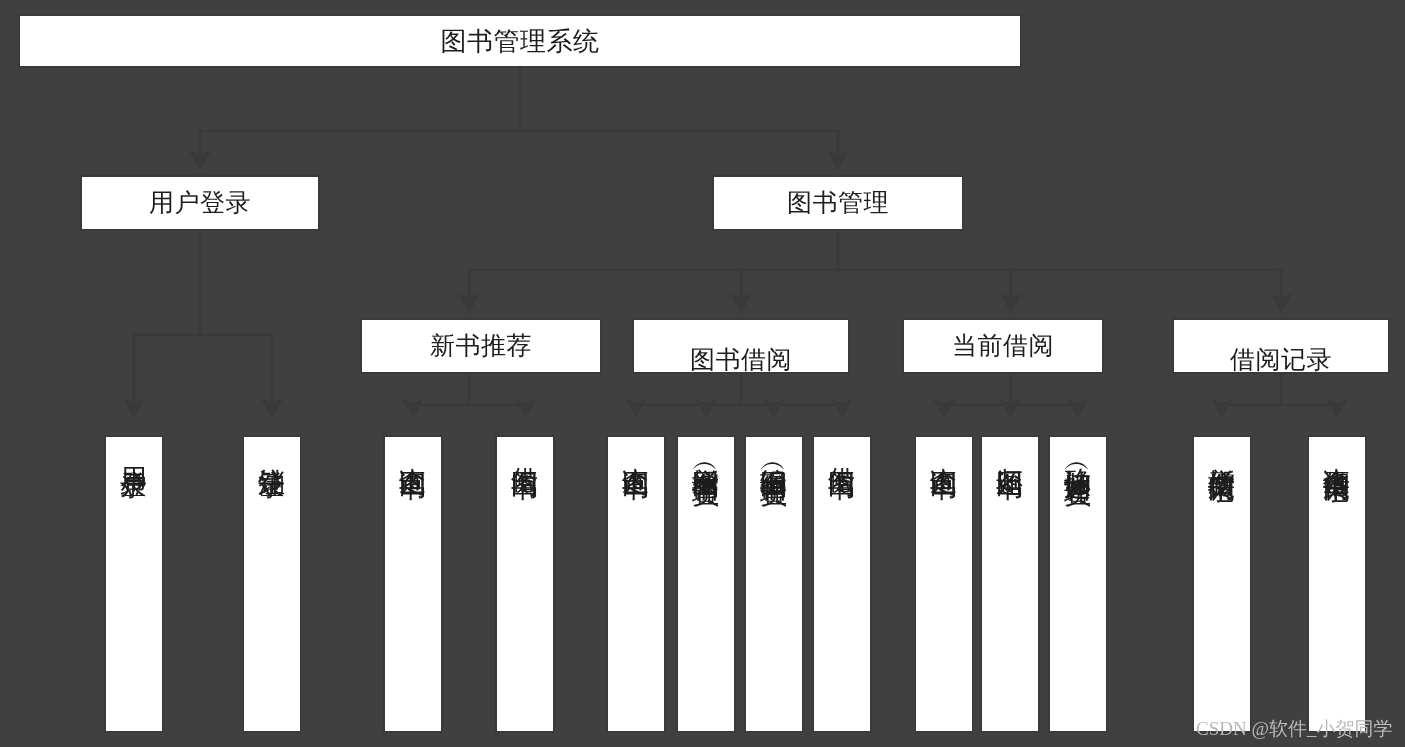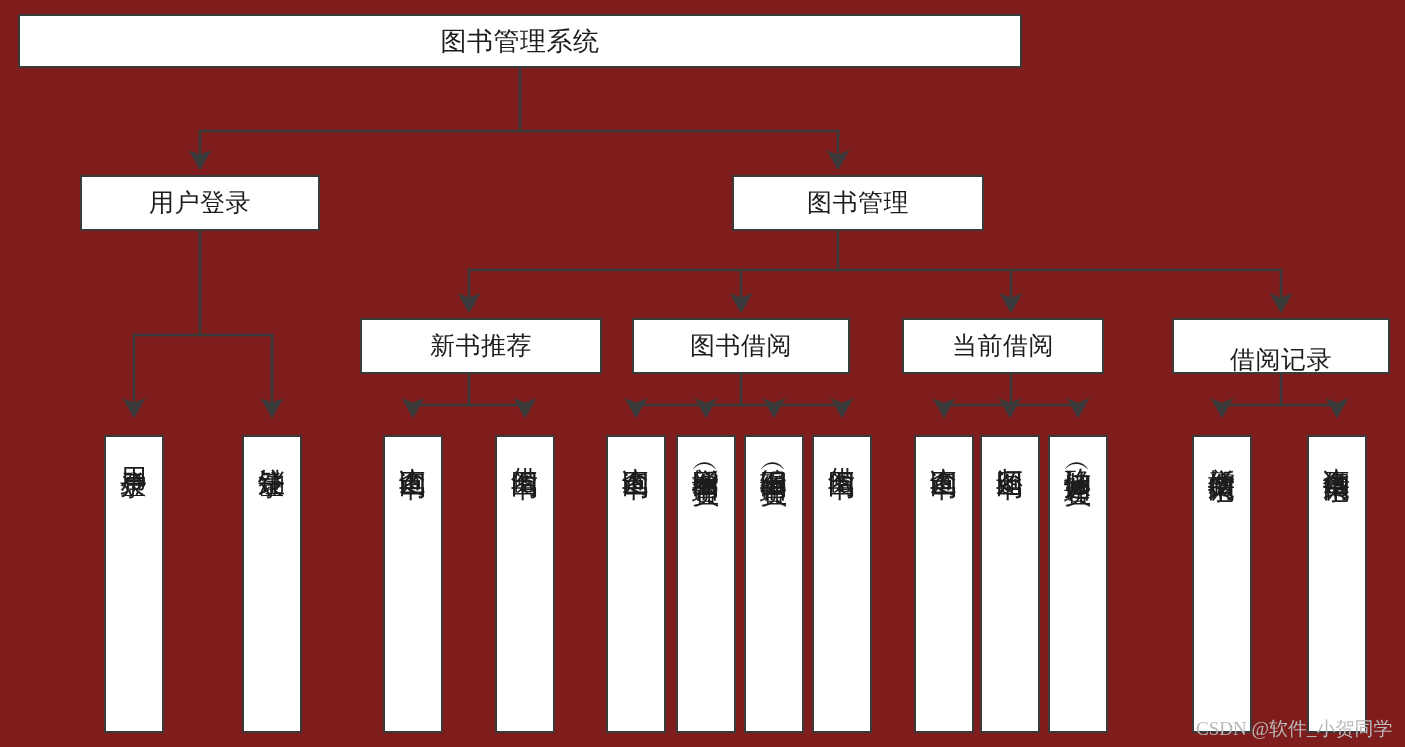--- a/index.html
+++ b/index.html
@@ -8,21 +8,21 @@
     padding: 0;
     background: #ffffff;
   }
   body {
     font-family: "DejaVu Sans", "Liberation Sans", sans-serif;
   }
   #stage {
     position: relative;
     width: 1405px;
     height: 747px;
-    background: #7f1d1d;
+    background: #404040;
     overflow: hidden;
   }
   #edges {
     position: absolute;
     left: 0;
     top: 0;
     width: 1405px;
     height: 747px;
     pointer-events: none;
   }
@@ -129,29 +129,29 @@
   </svg>
 
   <div class="node h root" style="left:18px; top:14px; width:1004px; height:54px;">
     <span class="label">图书管理系统</span>
   </div>
 
   <div class="node h" style="left:80px; top:175px; width:240px; height:56px;">
     <span class="label">用户登录</span>
   </div>
 
-  <div class="node h" style="left:712px; top:175px; width:252px; height:56px;margin-left:20px;">
+  <div class="node h" style="left:712px; top:175px; width:252px; height:56px;">
     <span class="label">图书管理</span>
   </div>
 
   <div class="node h" style="left:360px; top:318px; width:242px; height:56px;">
     <span class="label">新书推荐</span>
   </div>
 
-  <div class="node h" style="left:632px; top:318px; width:218px; height:56px;">
+  <div class="node h" style="left:632px; top:318px; width:218px; height:56px;align-items:flex-end;">
     <span class="label">图书借阅</span>
   </div>
 
   <div class="node h" style="left:902px; top:318px; width:202px; height:56px;">
     <span class="label">当前借阅</span>
   </div>
 
   <div class="node h" style="left:1172px; top:318px; width:218px; height:56px;align-items:flex-end;">
     <span class="label">借阅记录</span>
   </div>

